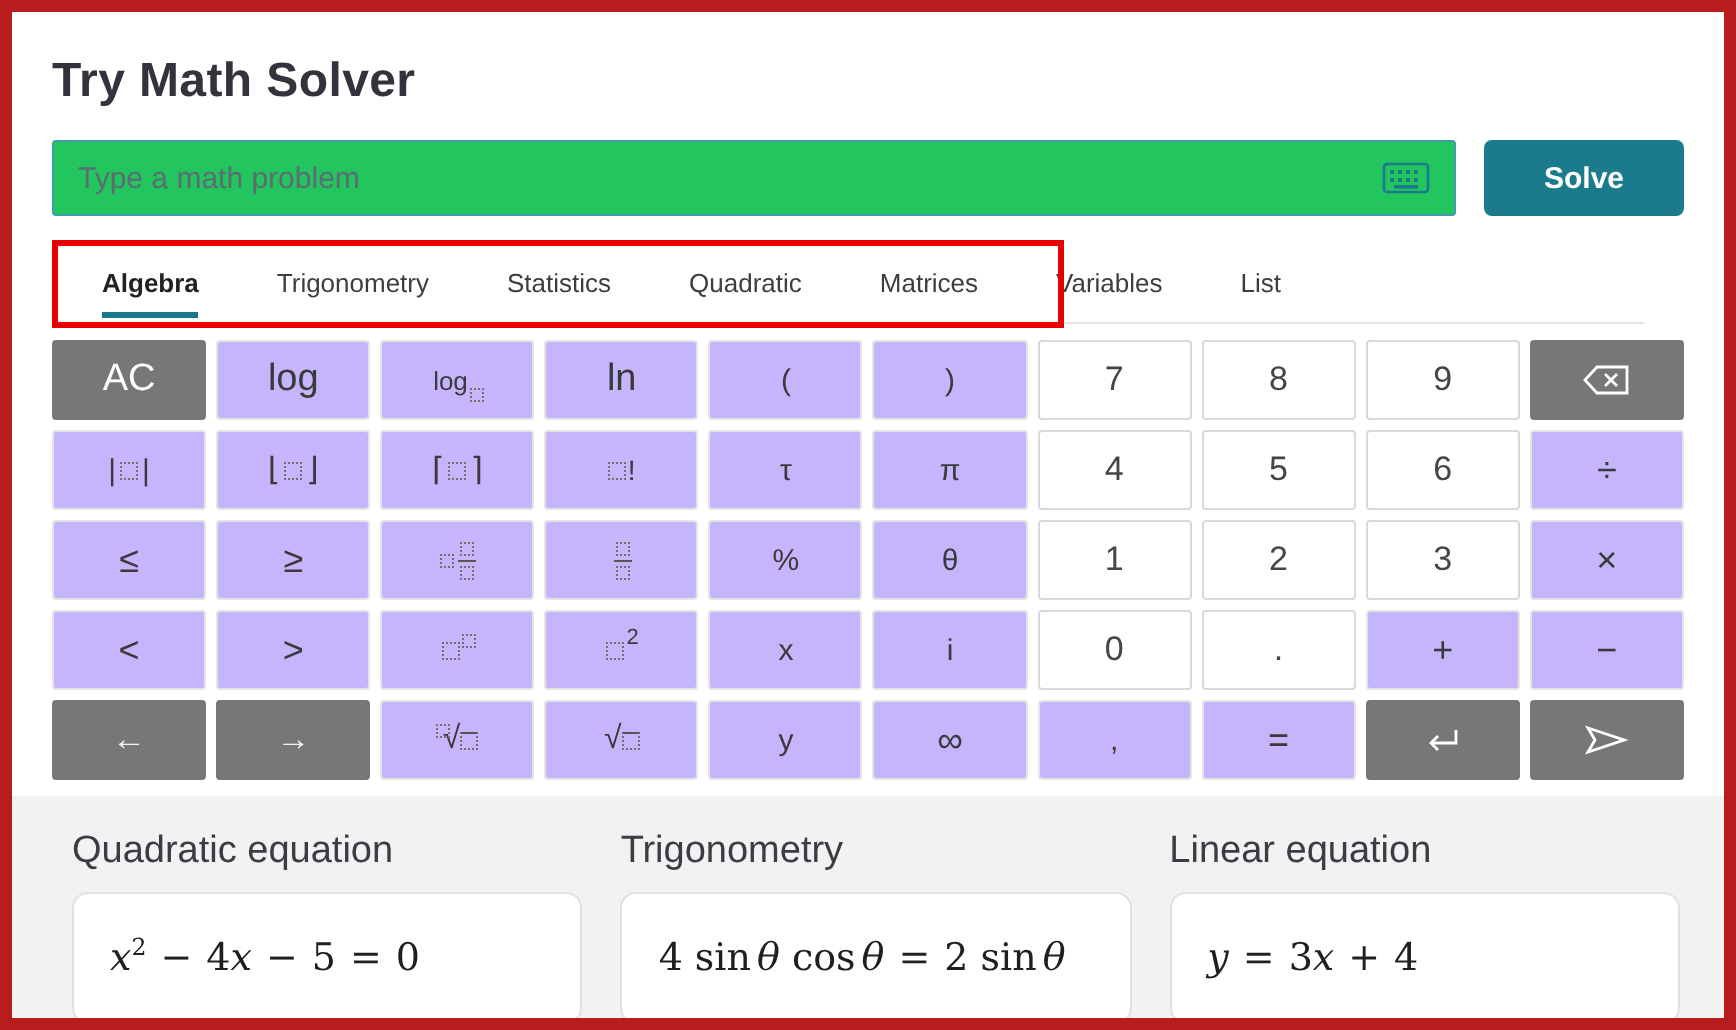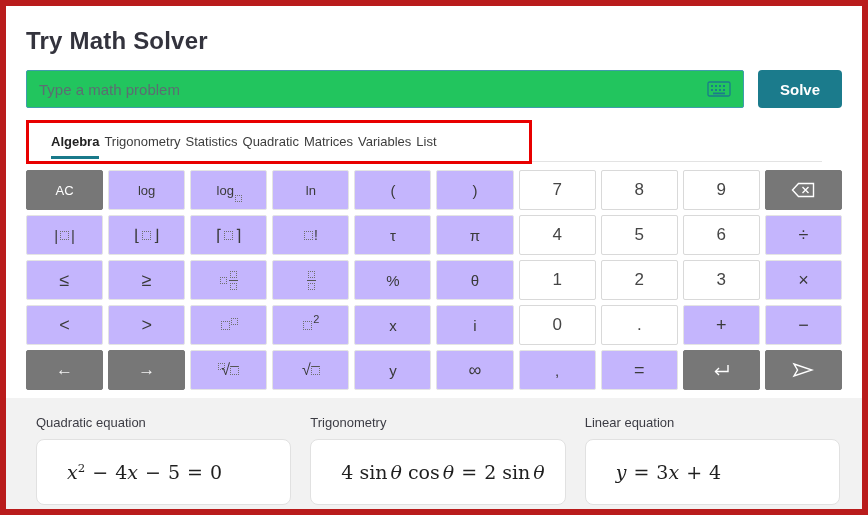--- a/index.html
+++ b/index.html
@@ -8,59 +8,59 @@
   .frame { width:868px; height:515px; border:6px solid #b91c1c; background:#fff; position:relative; overflow:hidden; }
 
   .top { padding:20px 20px 0 20px; background:#fff; }
   .page-title { font-size:24px; line-height:30px; font-weight:700; color:#33333d; letter-spacing:.2px; }
 
   .search-row { display:flex; margin-top:14px; height:38px; }
   .input-wrap { flex:1; display:flex; align-items:center; border:1px solid #3f9dac; border-radius:2px; background:#22c55e; padding:0 10px 0 12px; }
   .math-input { flex:1; border:none; outline:none; font-size:15px; color:#333; background:transparent; font-family:"Liberation Sans",sans-serif; }
   .math-input::placeholder { color:#5c6d72; opacity:1; }
   .kbd-btn { background:none; border:none; cursor:pointer; display:flex; align-items:center; padding:2px; }
-  .solve-btn { width:84px; margin-left:14px; border:none; border-radius:4px; background:#1b7b8c; color:#fff; font-size:15px; font-weight:700; cursor:pointer; font-family:"Liberation Sans",sans-serif; }
+  .solve-btn { width:100px; margin-left:14px; border:none; border-radius:4px; background:#1b7b8c; color:#fff; font-size:15px; font-weight:700; cursor:pointer; font-family:"Liberation Sans",sans-serif; }
 
   .tabs-area { margin:0 20px; padding-top:26px; border-bottom:1px solid #e3e3e3; position:relative; }
-  .tabs { display:flex; gap:5px; padding:0 0 10px 5px; }
+  .tabs { display:flex; gap:39px; padding:0 0 10px 5px; }
   .tab { font-size:13px; color:#3d3d3d; cursor:pointer; position:relative; padding-bottom:2px; white-space:nowrap; }
   .tab.active { font-weight:700; color:#222; }
   .tab.active::after { content:""; position:absolute; left:0; right:0; bottom:-8px; height:3px; background:#19798a; }
 
   .annotation-box { position:absolute; left:20px; top:114px; width:506px; height:44px; border:3px solid #e80000; pointer-events:none; z-index:5; }
 
   .keypad { padding:8px 20px; background:#fff; display:grid; grid-template-columns:repeat(10,1fr); gap:5px; }
   .key { height:40px; border-radius:2px; display:flex; align-items:center; justify-content:center; cursor:pointer; font-family:"Liberation Sans",sans-serif; font-size:15px; color:#3a3a3a; border:1px solid transparent; }
   .key.fn { background:#c4b5fd; border-color:#e4e4e4; }
   .key.num { background:#fff; border-color:#d9d9d9; color:#454545; font-size:17px; }
   .key.dark { background:#777; border-color:#777; color:#fff; }
   .key.lg { font-size:18px; }
-  .key.sm { font-size:13px; }
+  .key.sm { font-size:19px; }
   .key.arrow { font-size:17px; color:#f2f2f2; }
 
   .bx { display:inline-block; width:9px; height:9px; border:1px dotted #707070; background:transparent; }
   .bx.s { width:7px; height:7px; }
   .bar { font-size:15px; margin:0 2px; color:#3a3a3a; }
   .br { font-size:16px; margin:0 2px; color:#3a3a3a; }
   .kl { font-size:13px; }
   .subbx { position:relative; top:6px; left:1px; }
   .supbx { position:relative; top:-6px; left:1px; }
   .sup2 { position:relative; top:-6px; left:1px; font-size:11px; }
   .idx { position:relative; top:-6px; margin-right:-4px; z-index:1; }
   .rad { font-size:16px; }
   .vin { border-top:1px solid #555; }
   .vfrac { display:inline-flex; flex-direction:column; align-items:center; line-height:1; margin-left:2px; }
   .vfrac .fnum { border-bottom:1px solid #555; padding:0 1px 2px; display:flex; }
   .vfrac .fden { padding-top:2px; display:flex; }
   .excl { font-size:14px; margin-left:1px; }
 
   .examples { background:#f2f2f2; height:122px; display:flex; gap:19px; padding:17px 22px 0 30px; }
   .example { flex:1; display:flex; flex-direction:column; }
-  .ex-label { font-size:13px; color:#3c3c44; margin-bottom:9px; }
-  .ex-card { background:#fff; border:1px solid #e1e1e1; border-radius:8px; height:66px; display:flex; align-items:center; padding-left:30px; cursor:pointer; }
+  .ex-label { font-size:19px; color:#3c3c44; margin-bottom:9px; }
+  .ex-card { background:#fff; border:1px solid #e1e1e1; border-radius:8px; height:66px; display:flex; align-items:center; padding-left:18px; cursor:pointer; }
   .math { font-family:"DejaVu Serif", serif; font-size:19px; color:#1f1f1f; white-space:nowrap; }
   .m-var { font-style:italic; }
   .m-num { }
   .m-op { margin:0 7px; }
   .m-fn { margin:0 3px 0 6px; }
   .m-sup { font-size:0.62em; vertical-align:super; line-height:0; }
 </style>
 </head>
 <body>
 

